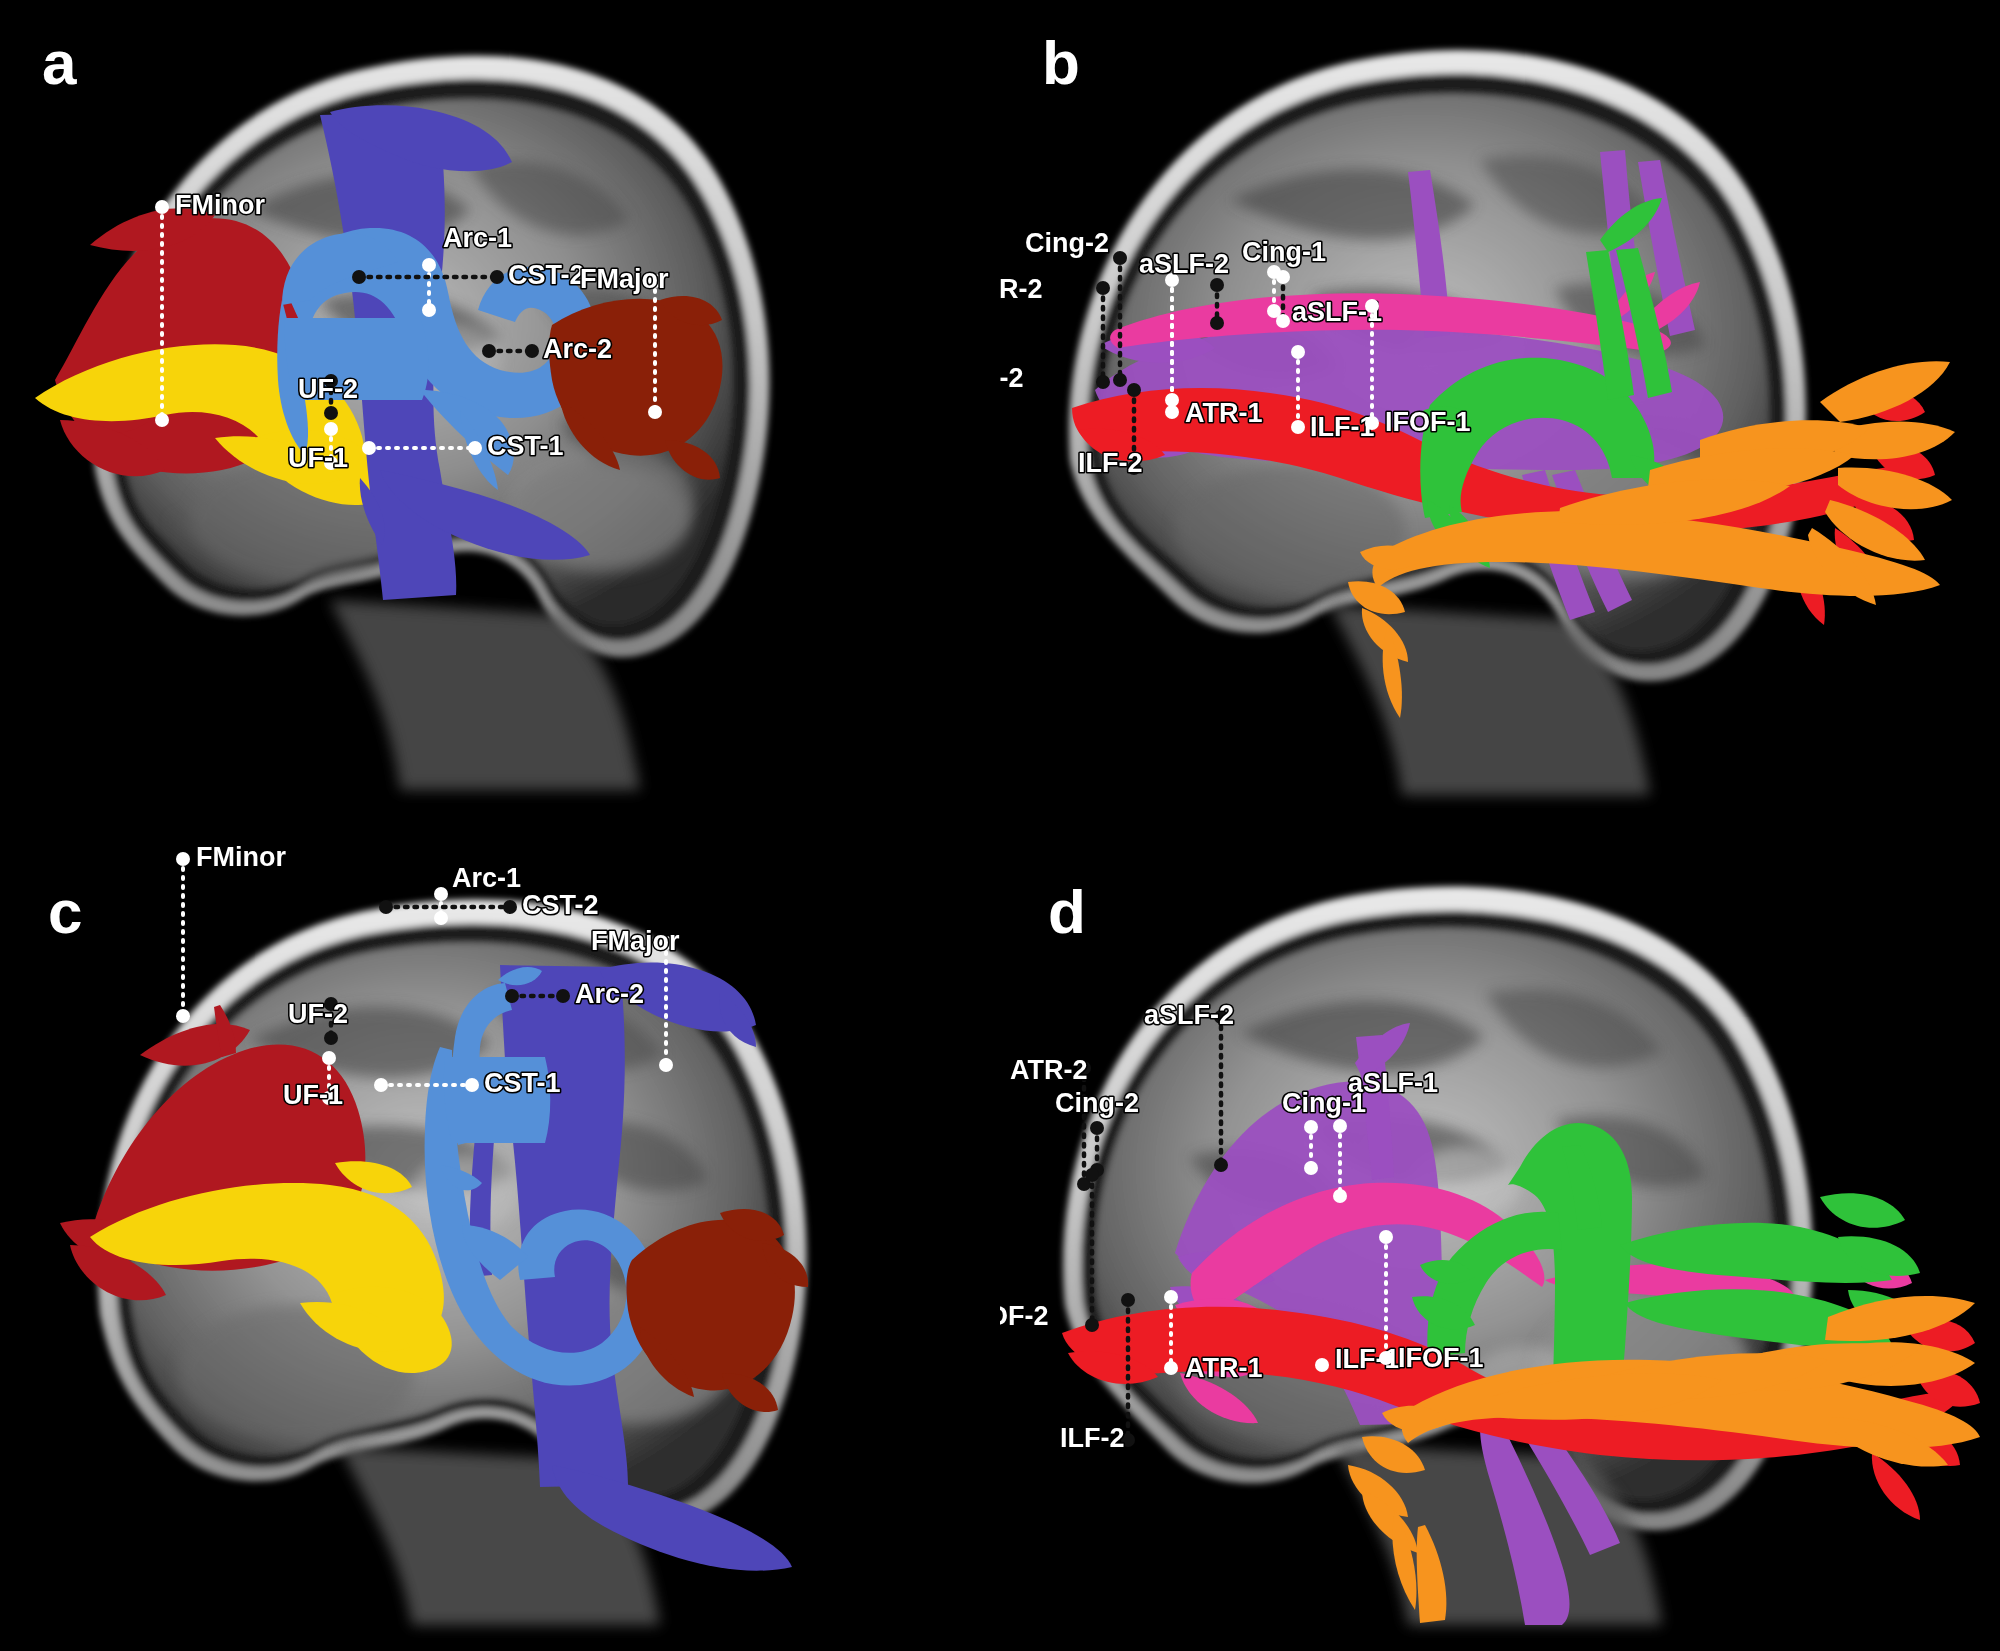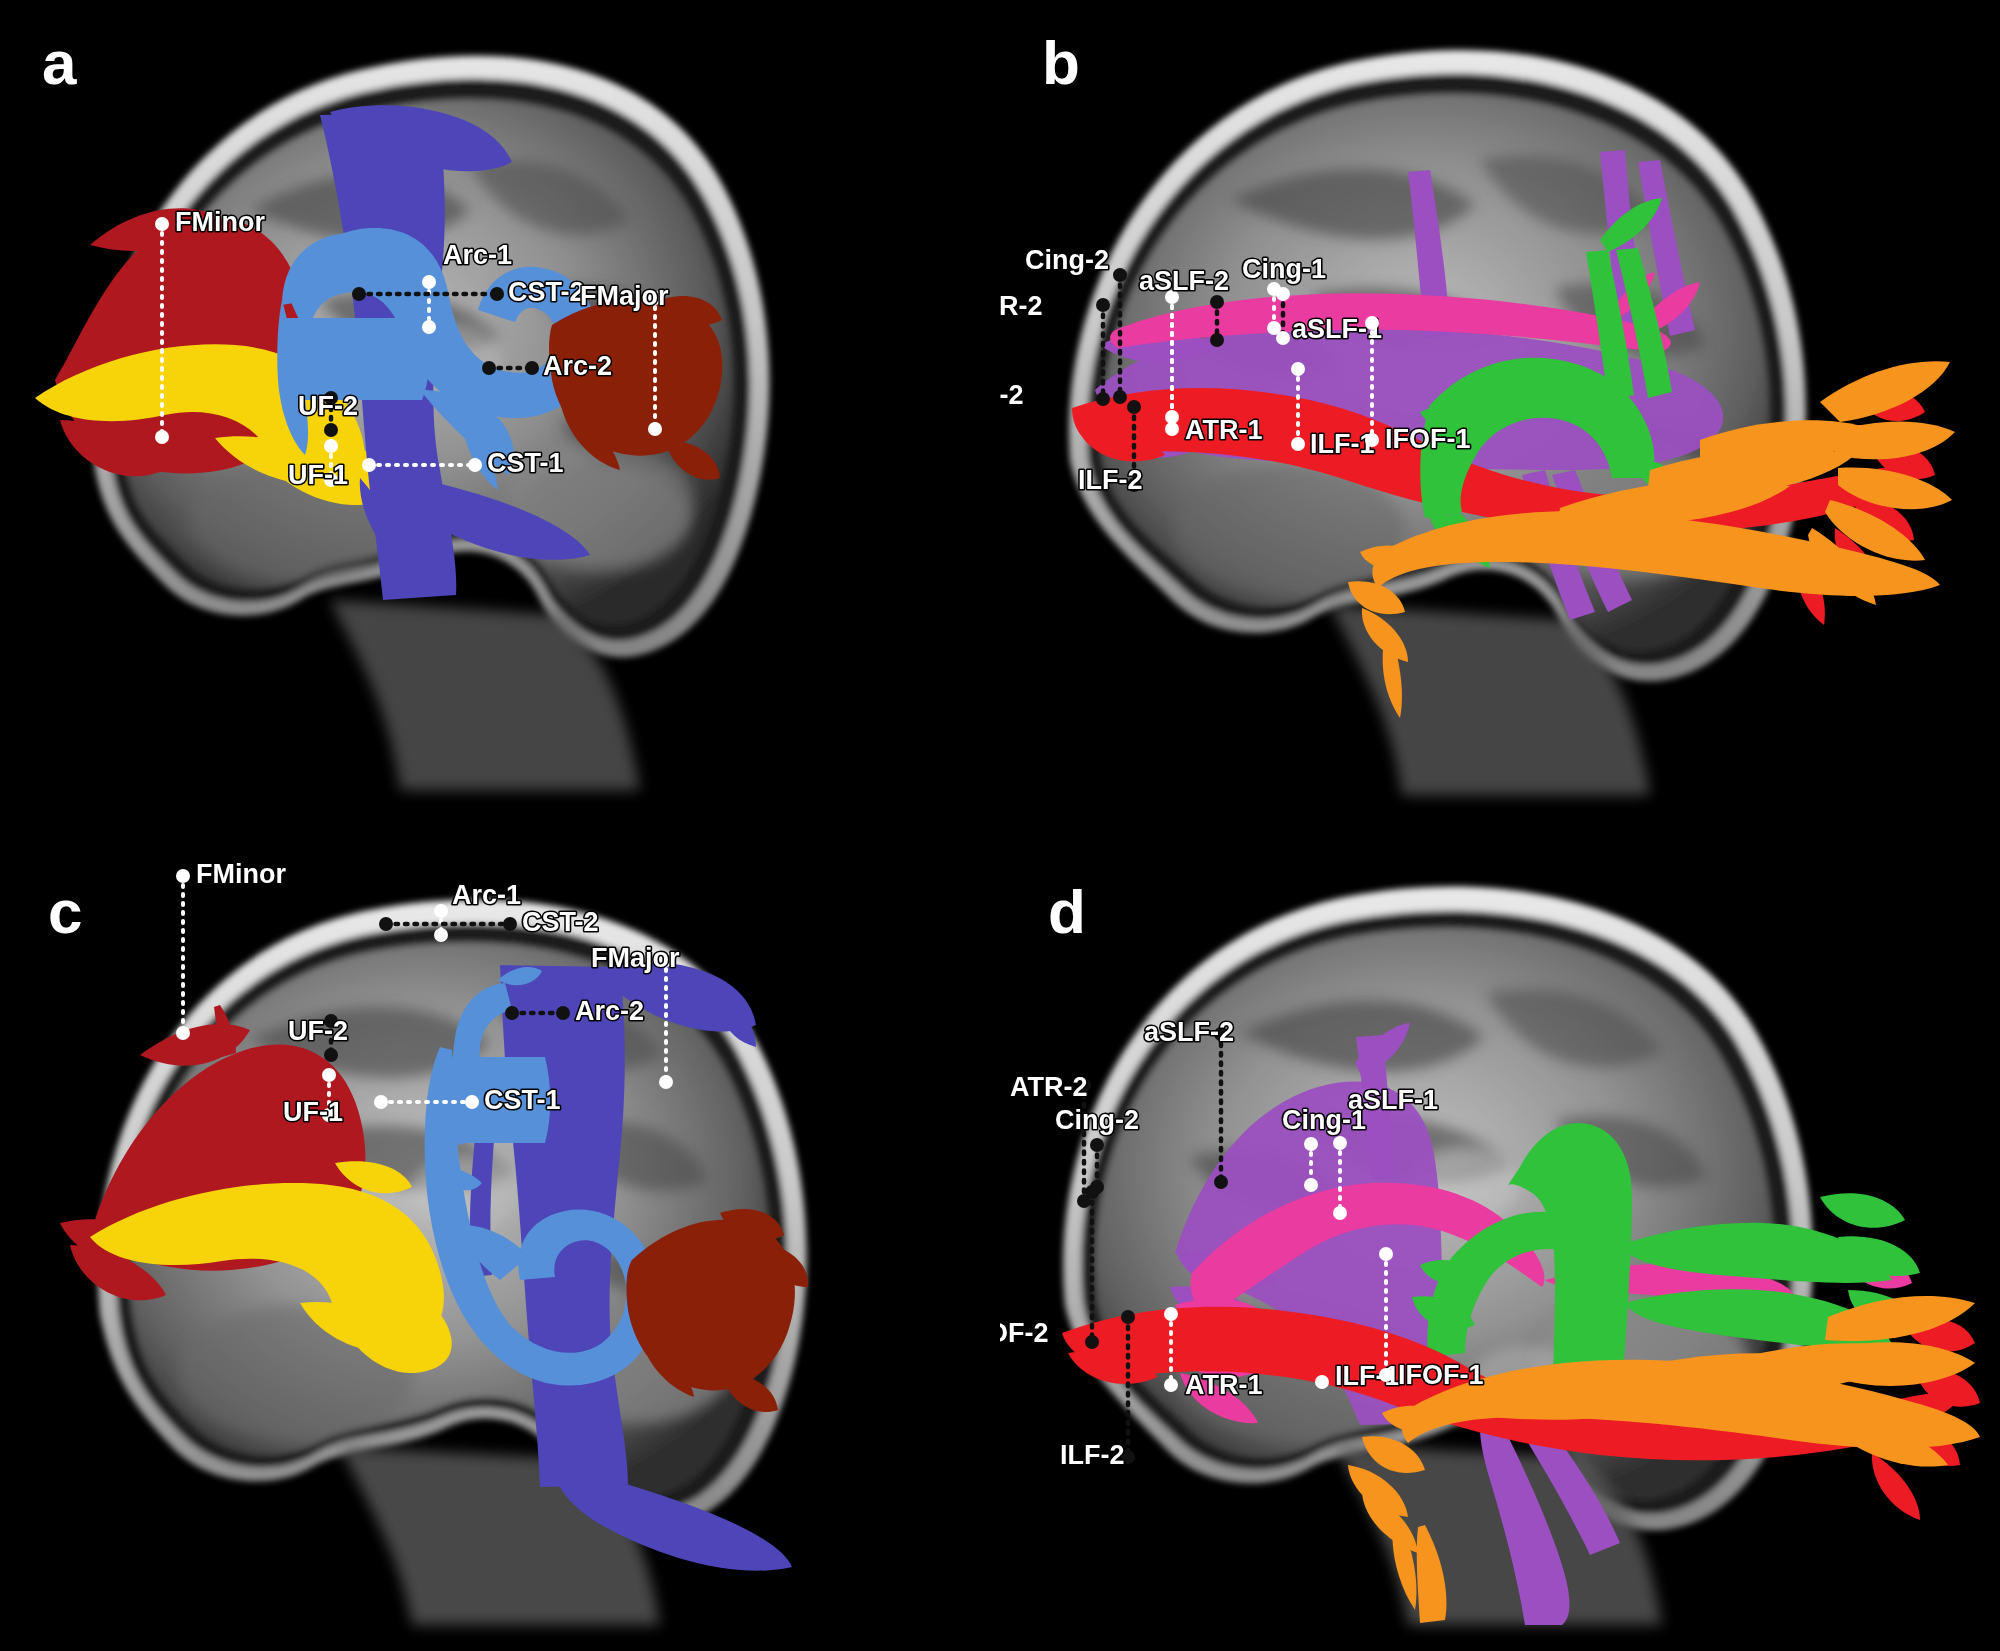--- a/index.html
+++ b/index.html
@@ -53,21 +53,21 @@
     position: absolute;
     left: 0; top: 0;
     width: 100%; height: 100%;
     z-index: 20;
   }
   .tracts svg { display:block; width:100%; height:100%; }
 
   
   .annots {
     position: absolute;
-    left: 0; top: 17px;
+    left: 0; top: 0;
     width: 100%; height: 100%;
     z-index: 40;
   }
   .annots svg { display:block; width:100%; height:100%; overflow: visible; }
 
   .lbl {
     font-family: "Liberation Sans", sans-serif;
     font-size: 27px;
     font-weight: bold;
     fill: #ffffff;

